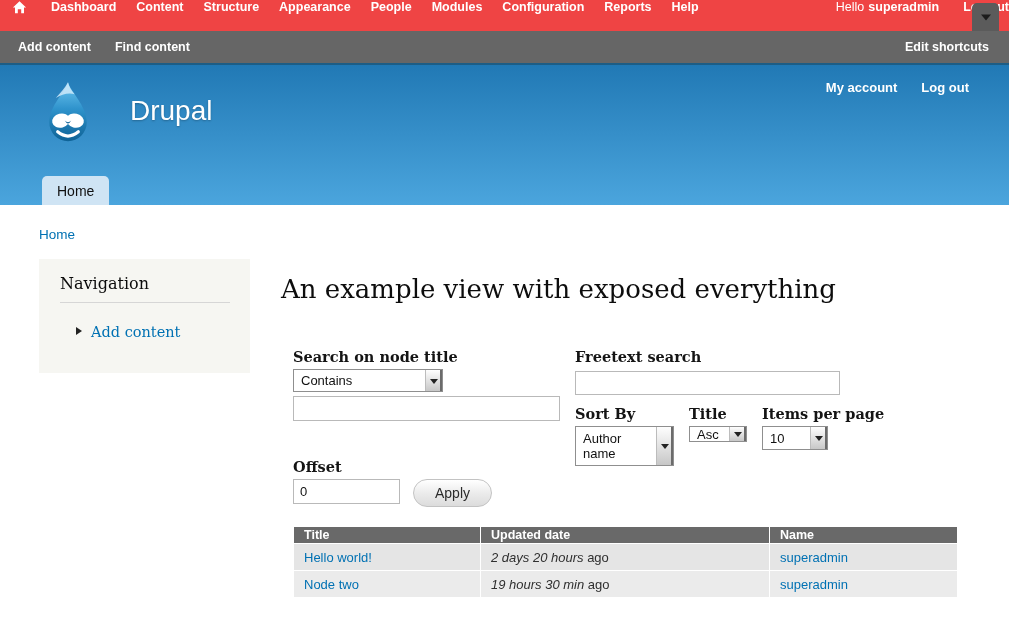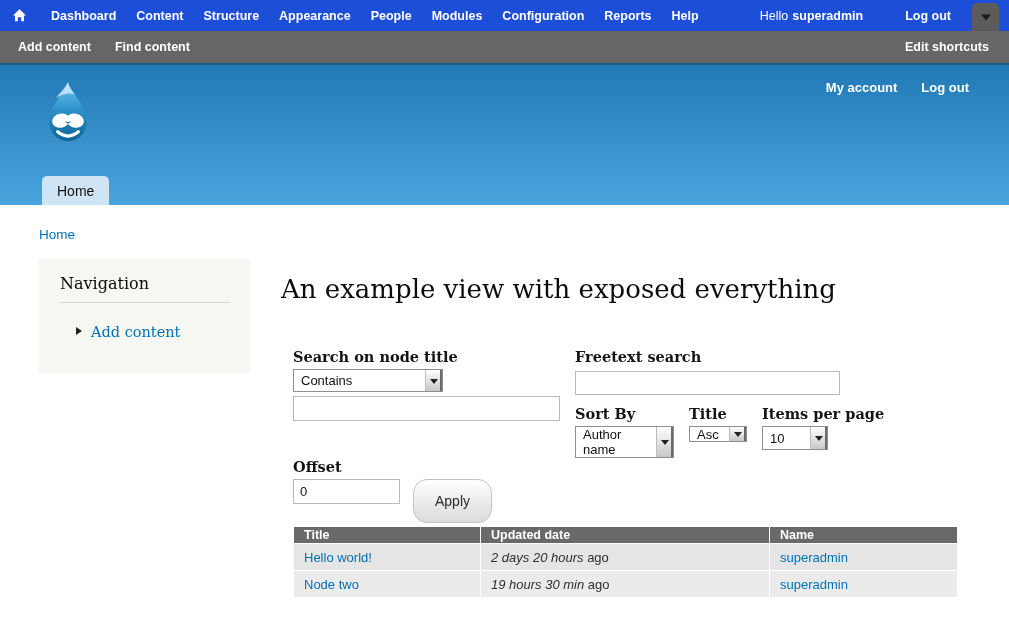--- a/index.html
+++ b/index.html
@@ -8,26 +8,26 @@
     --header-bottom:#4ba5dd;
     --table-header-bg:#696969;
     --shortcut-bg:#666666;
   }
   *{margin:0;padding:0;box-sizing:border-box;}
   html,body{background:#fff;}
   body{font-family:"Liberation Sans",sans-serif;}
   .screen{position:relative;width:1009px;height:639px;background:#fff;overflow:hidden;}
 
   
-  .toolbar{position:absolute;top:0;left:0;width:100%;height:31px;background:#1d4ed8;
-    display:flex;align-items:center;padding:0 0 0 12px;color:#fff;
+  .toolbar{position:absolute;top:0;left:0;width:100%;height:31px;background:#ef4444;
+    display:flex;align-items:flex-start;padding:0 0 0 12px;color:#fff;
     font-size:12.5px;font-weight:bold;}
   .toolbar .home-icon{display:inline-flex;width:15px;height:15px;margin-right:14px;cursor:pointer;}
   .toolbar .menu-item{padding:0 10px;cursor:pointer;white-space:nowrap;}
-  .toolbar .right{margin-left:auto;display:flex;align-items:center;gap:42px;padding-right:58px;}
+  .toolbar .right{margin-left:auto;display:flex;align-items:center;gap:24px;}
   .toolbar .greeting{font-weight:normal;}
   .toolbar .greeting b{font-weight:bold;margin-left:4px;}
   .toolbar .logout{cursor:pointer;}
   .toolbar-toggle{position:absolute;top:3px;right:10px;width:27px;height:28px;
     background:#5b5b5b;border:none;border-radius:5px 5px 0 0;cursor:pointer;}
   .toolbar-toggle .tri{position:absolute;left:50%;top:50%;transform:translate(-50%,-40%);
     width:0;height:0;border-left:5px solid transparent;border-right:5px solid transparent;
     border-top:6px solid #1c1c1c;}
 
   
@@ -78,31 +78,31 @@
 
   .txt{position:absolute;border:1px solid #b9b9b9;background:#fff;
     font-family:"Liberation Sans",sans-serif;font-size:13px;color:#111;padding:2px 6px;outline:none;}
   #filter-title-input{left:293px;top:396px;width:267px;height:25px;}
   #freetext-input{left:575px;top:371px;width:265px;height:24px;}
   #offset-input{left:293px;top:479px;width:107px;height:25px;}
 
   .sel{position:absolute;display:flex;align-items:center;background:#fff;
     border:1px solid #8f8f8f;font-size:13px;color:#111;padding-left:7px;cursor:pointer;}
   #filter-title-select{left:293px;top:369px;width:150px;height:23px;}
-  #sortby-select{left:575px;top:426px;width:99px;height:32px;}
+  #sortby-select{left:575px;top:426px;width:99px;height:40px;}
   #order-select{left:689px;top:426px;width:58px;height:16px;}
   #ipp-select{left:762px;top:426px;width:66px;height:24px;}
   .sel-btn{margin-left:auto;align-self:stretch;width:17px;position:relative;
     background:linear-gradient(180deg,#fefefe,#c7c7c7);border-left:1px solid #bcbcbc;
     box-shadow:inset -2px 0 0 #6b6b6b;}
   .sel-btn .tri{position:absolute;left:4px;top:50%;transform:translateY(-40%);
     width:0;height:0;border-left:4px solid transparent;border-right:4px solid transparent;
     border-top:5px solid #222;}
 
-  .apply-btn{position:absolute;left:413px;top:479px;width:79px;height:44px;
+  .apply-btn{position:absolute;left:413px;top:479px;width:79px;height:28px;
     border-radius:14px;border:1px solid #c3c3c3;
     background:linear-gradient(180deg,#ffffff 0%,#eaeaea 55%,#dcdcdc 100%);
     font-family:"Liberation Sans",sans-serif;font-size:14px;color:#2b2b2b;cursor:pointer;}
 
   
   .results{position:absolute;left:293px;top:526px;border-collapse:separate;border-spacing:1px;}
   .results th{background:var(--table-header-bg);color:#fff;text-align:left;
     font-size:12.5px;font-weight:bold;height:16px;padding:0 0 0 10px;}
   .results td{font-size:13px;color:#2f2f2f;height:26px;padding:0 0 0 10px;}
   .results col.c-title{width:186px;}
@@ -161,20 +161,21 @@
           </linearGradient>
         </defs>
         <path d="M32 1 C 30 10 12 26 12 44 a20 20 0 0 0 40 0 C 52 26 34 10 32 1 Z" fill="url(#dropGrad)"></path>
         <path d="M19 18 C 24 12 29 7 32 1 C 33 6 36 10 39 14 C 33 12 25 14 19 18 Z" fill="#cfeafa" opacity="0.85"></path>
         <ellipse cx="24.5" cy="42" rx="9.5" ry="7.5" fill="#ffffff" transform="rotate(-14 24.5 42)"></ellipse>
         <ellipse cx="39.5" cy="42" rx="9.5" ry="7.5" fill="#ffffff" transform="rotate(14 39.5 42)"></ellipse>
         <path d="M21 54 q11 9 22 0" stroke="#ffffff" stroke-width="3.4" fill="none" stroke-linecap="round"></path>
         <path d="M28.5 42 q3.5 3.5 7 0 q-3.5 6 -7 0 Z" fill="#0e6296"></path>
       </svg>
     </span>
+    <span class="site-name">Drupal</span>
     <span class="header-links">
       <span>My account</span>
       <span>Log out</span>
     </span>
     <span class="main-tab">Home</span>
   </div>
 
   <span class="breadcrumb">Home</span>
 
   <div class="sidebar-block">

